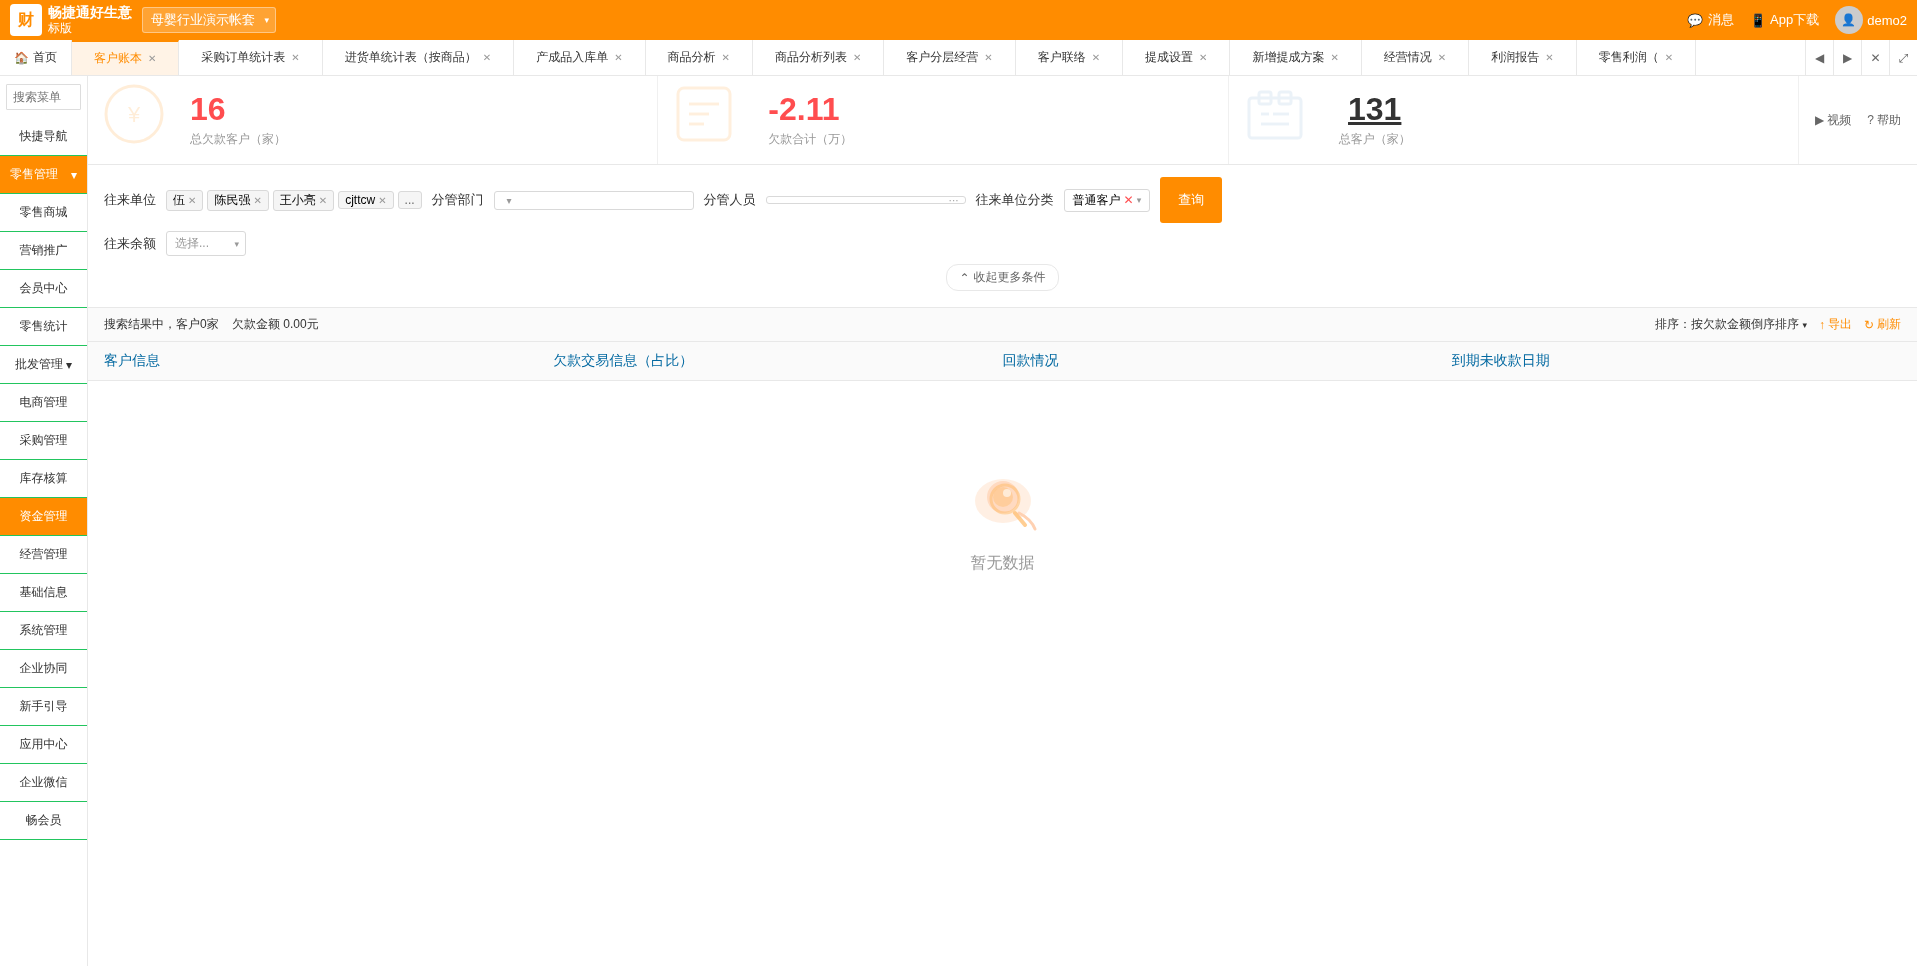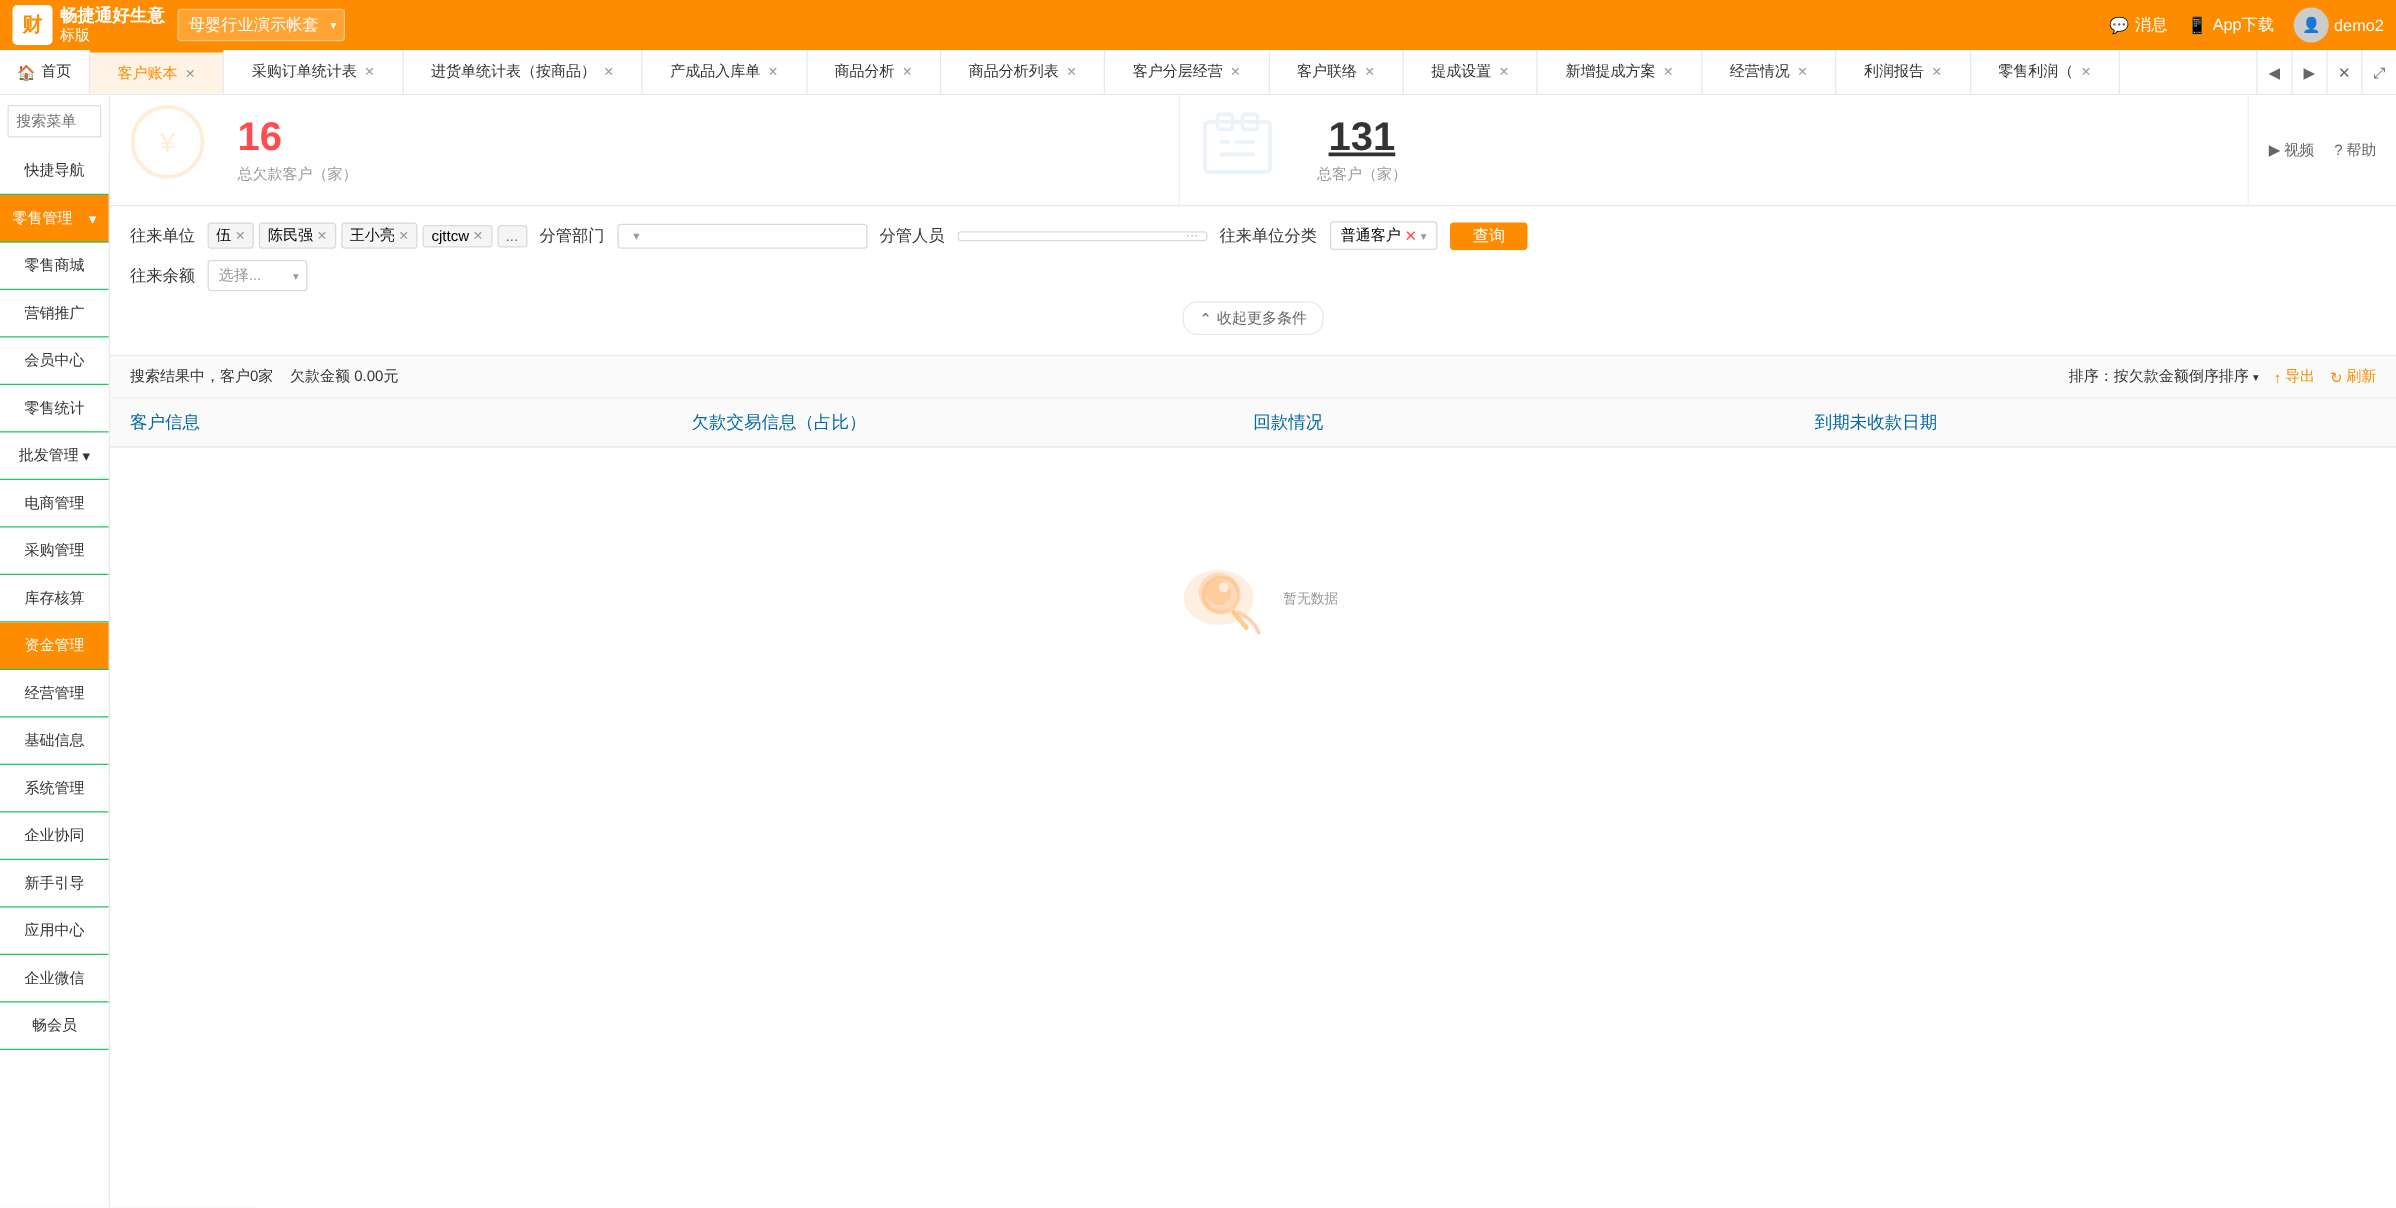--- a/index.html
+++ b/index.html
@@ -366,41 +366,41 @@
       border-bottom: 1px solid #e8e8e8;
       padding: 10px 16px;
     }
     .table-header-cell {
       font-size: 14px;
       color: #0369a1;
       font-weight: 500;
     }
     .empty-state {
       display: flex;
-      flex-direction: row;
+      flex-direction: column;
       align-items: center;
       justify-content: center;
       padding: 80px 0;
       color: #999;
-      font-size: 11px;
+      font-size: 16px;
       gap: 12px;
     }
     .empty-icon {
       width: 80px;
       height: 80px;
       opacity: 0.6;
     }
 
     
     .query-btn {
       background: #ff8c00;
       color: #fff;
       border: none;
       border-radius: 3px;
-      padding: 2px 18px;
+      padding: 14px 18px;
       font-size: 13px;
       cursor: pointer;
     }
 
     .chevron-down::after {
       content: '▾';
       font-size: 10px;
       margin-left: 4px;
       color: #999;
     }
@@ -586,20 +586,34 @@
             <circle cx="30" cy="30" r="28" stroke="#ff8c00" stroke-width="3" fill="none"></circle>
             <text x="50%" y="54%" dominant-baseline="middle" text-anchor="middle" font-size="22" fill="#ff8c00">¥</text>
           </svg>
         </div>
         <div style="margin-left:72px;">
           <div class="stat-value">16</div>
           <div class="stat-label">总欠款客户（家）</div>
         </div>
       </div>
 
+      <div class="stat-block">
+        <div style="position:absolute;left:16px;top:50%;transform:translateY(-50%);opacity:0.13;font-size:54px;color:#ff8c00;">
+          <svg width="60" height="60" viewBox="0 0 60 60" fill="none" xmlns="http://www.w3.org/2000/svg">
+            <rect x="4" y="4" width="52" height="52" rx="6" stroke="#ff8c00" stroke-width="3" fill="none"></rect>
+            <line x1="15" y1="20" x2="45" y2="20" stroke="#ff8c00" stroke-width="3"></line>
+            <line x1="15" y1="30" x2="35" y2="30" stroke="#ff8c00" stroke-width="3"></line>
+            <line x1="15" y1="40" x2="30" y2="40" stroke="#ff8c00" stroke-width="3"></line>
+          </svg>
+        </div>
+        <div style="margin-left:80px;">
+          <div class="stat-value negative">-2.11</div>
+          <div class="stat-label">欠款合计（万）</div>
+        </div>
+      </div>
 
       <div class="stat-block">
         <div style="position:absolute;left:16px;top:50%;transform:translateY(-50%);opacity:0.12;font-size:54px;color:#6699cc;">
           <svg width="60" height="60" viewBox="0 0 60 60" fill="none" xmlns="http://www.w3.org/2000/svg">
             <rect x="4" y="14" width="52" height="40" rx="3" stroke="#6699cc" stroke-width="3" fill="none"></rect>
             <rect x="14" y="8" width="12" height="12" rx="2" stroke="#6699cc" stroke-width="3" fill="none"></rect>
             <rect x="34" y="8" width="12" height="12" rx="2" stroke="#6699cc" stroke-width="3" fill="none"></rect>
             <line x1="16" y1="30" x2="24" y2="30" stroke="#6699cc" stroke-width="3"></line>
             <line x1="28" y1="30" x2="44" y2="30" stroke="#6699cc" stroke-width="3"></line>
             <line x1="16" y1="40" x2="44" y2="40" stroke="#6699cc" stroke-width="3"></line>

